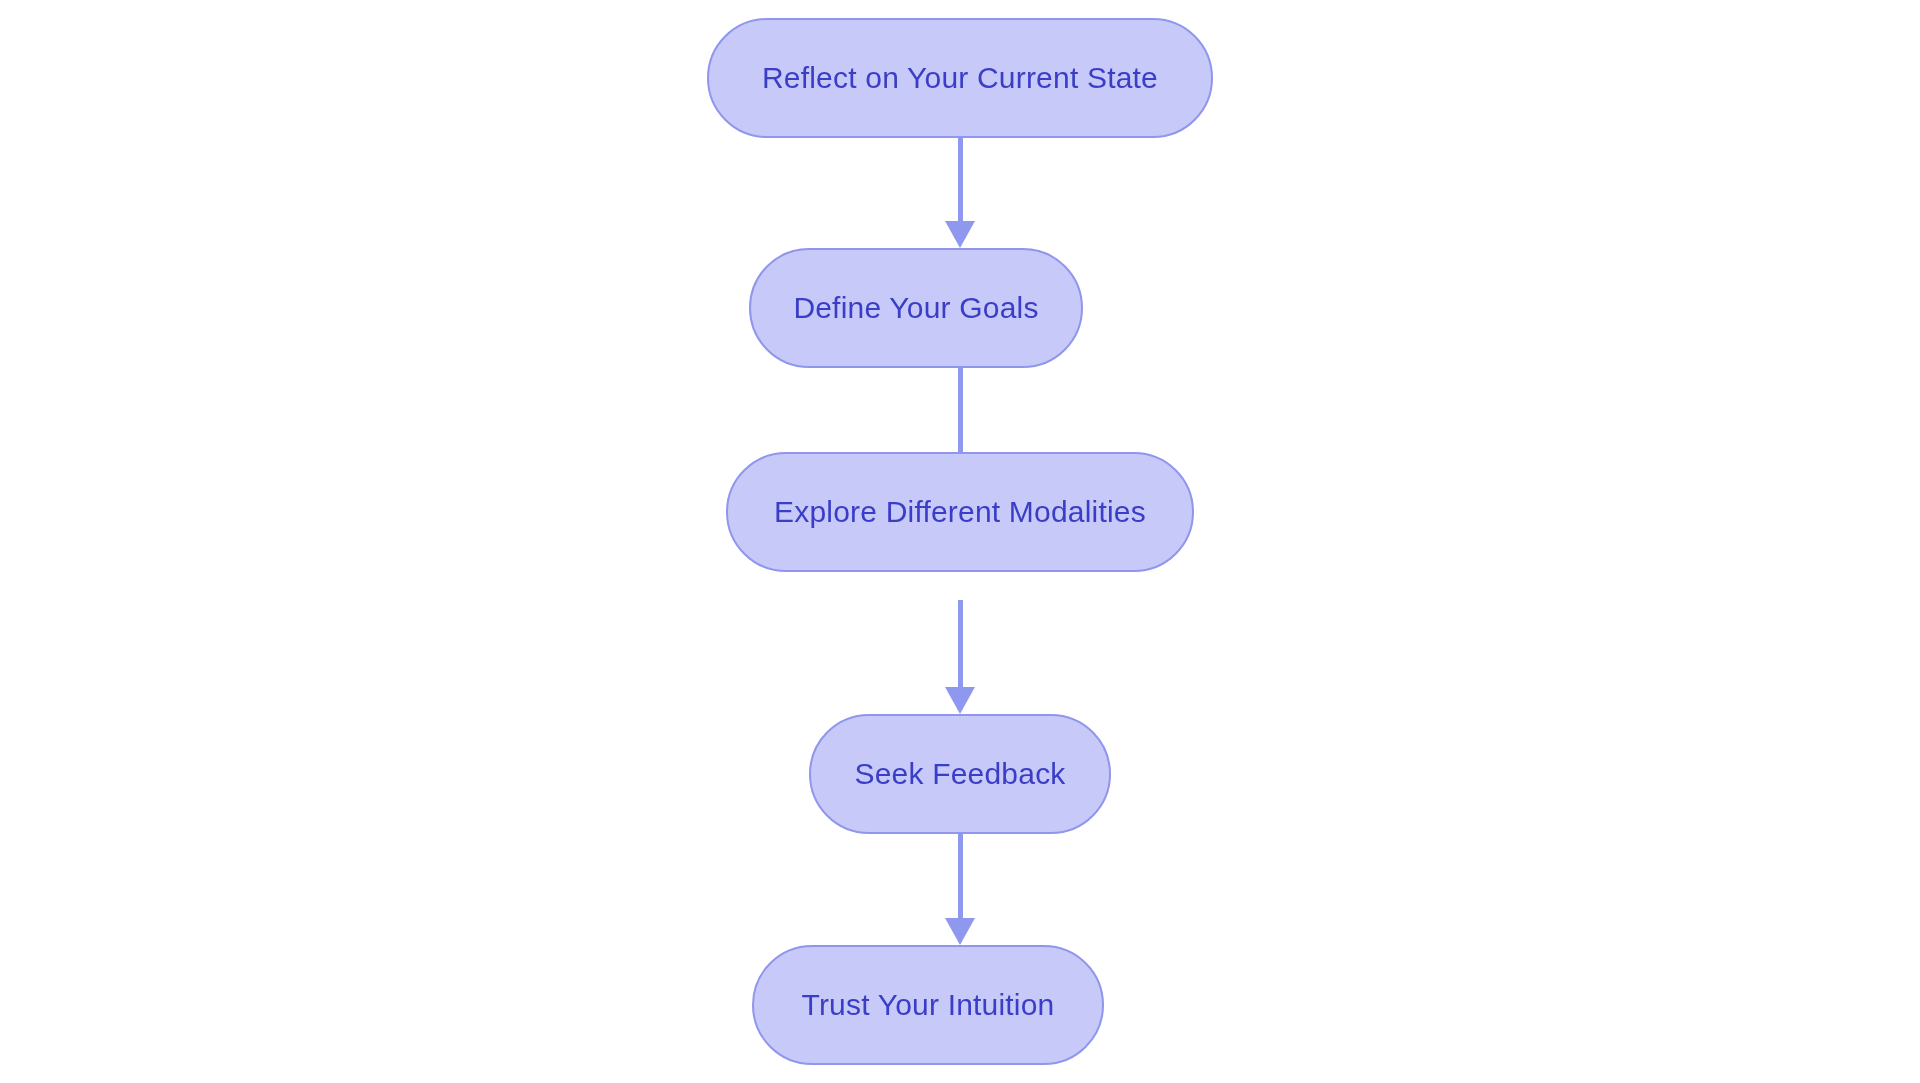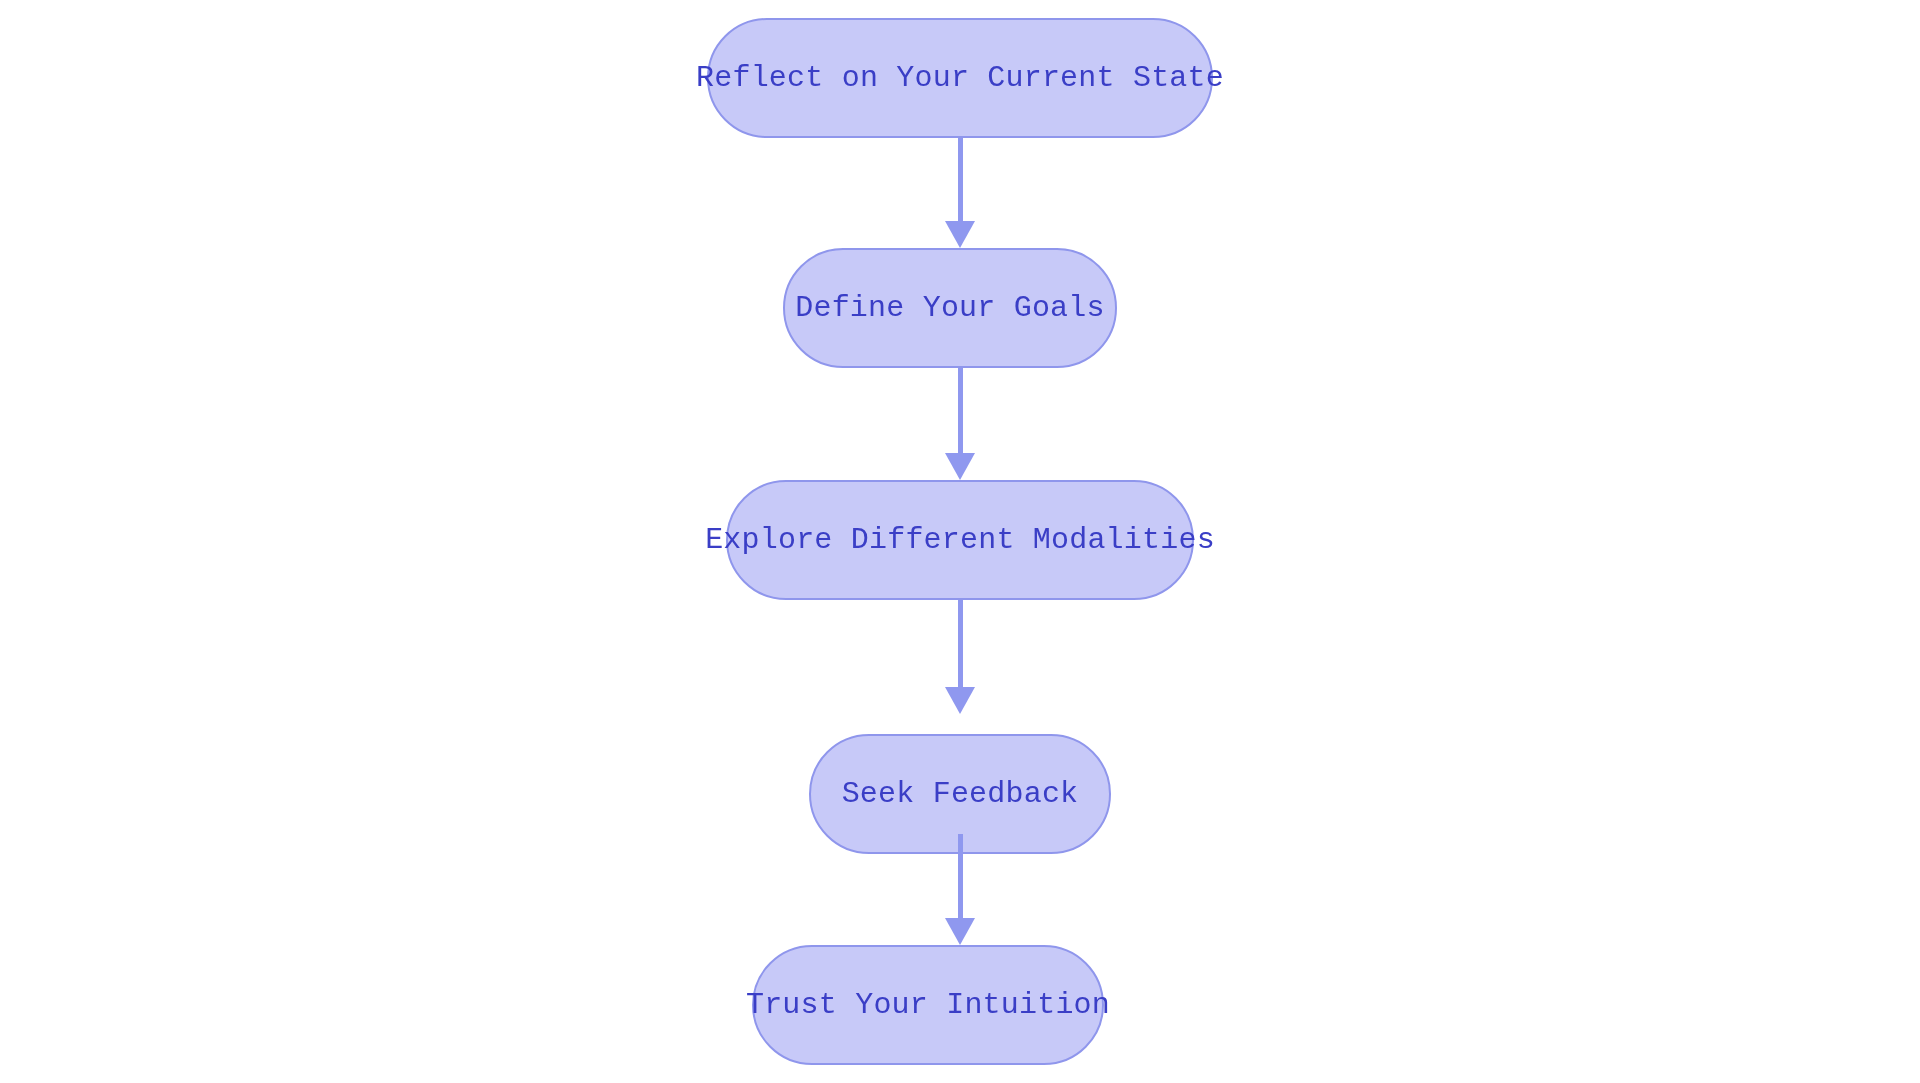--- a/index.html
+++ b/index.html
@@ -15,40 +15,39 @@
     height: 1083px;
     background: var(--background);
     font-family: "Liberation Sans", sans-serif;
     overflow: hidden;
   }
   .canvas {
     position: relative;
     width: 1920px;
     height: 1083px;
     background: var(--background);
-    font-family: Liberation Mono, monospace;
   }
   .flow-node {
     position: absolute;
     height: 120px;
     background: var(--node-fill);
     border: 2px solid var(--node-border);
     border-radius: 60px;
     display: flex;
     align-items: center;
     justify-content: center;
     color: var(--node-text);
     font-size: 30px;
     letter-spacing: 0.2px;
     white-space: nowrap;
   }
   .node-1 { left: 707px; top: 18px;  width: 506px; }
-  .node-2 { left: 783px; top: 248px; width: 334px; }
-  .node-3 { left: 726px; top: 480px; width: 468px; justify-content: center; }
-  .node-4 { left: 809px; top: 714px; width: 302px; margin-top: 20px; }
+  .node-2 { left: 749px; top: 248px; width: 334px; }
+  .node-3 { left: 726px; top: 452px; width: 468px; justify-content: center; }
+  .node-4 { left: 809px; top: 714px; width: 302px; }
   .node-5 { left: 752px; top: 945px; width: 352px; }
 
   .flow-arrow {
     position: absolute;
     left: 945px;
     width: 30px;
   }
   .arrow-1 { top: 138px; height: 110px; }
   .arrow-2 { top: 368px; height: 112px; }
   .arrow-3 { top: 600px; height: 114px; }

